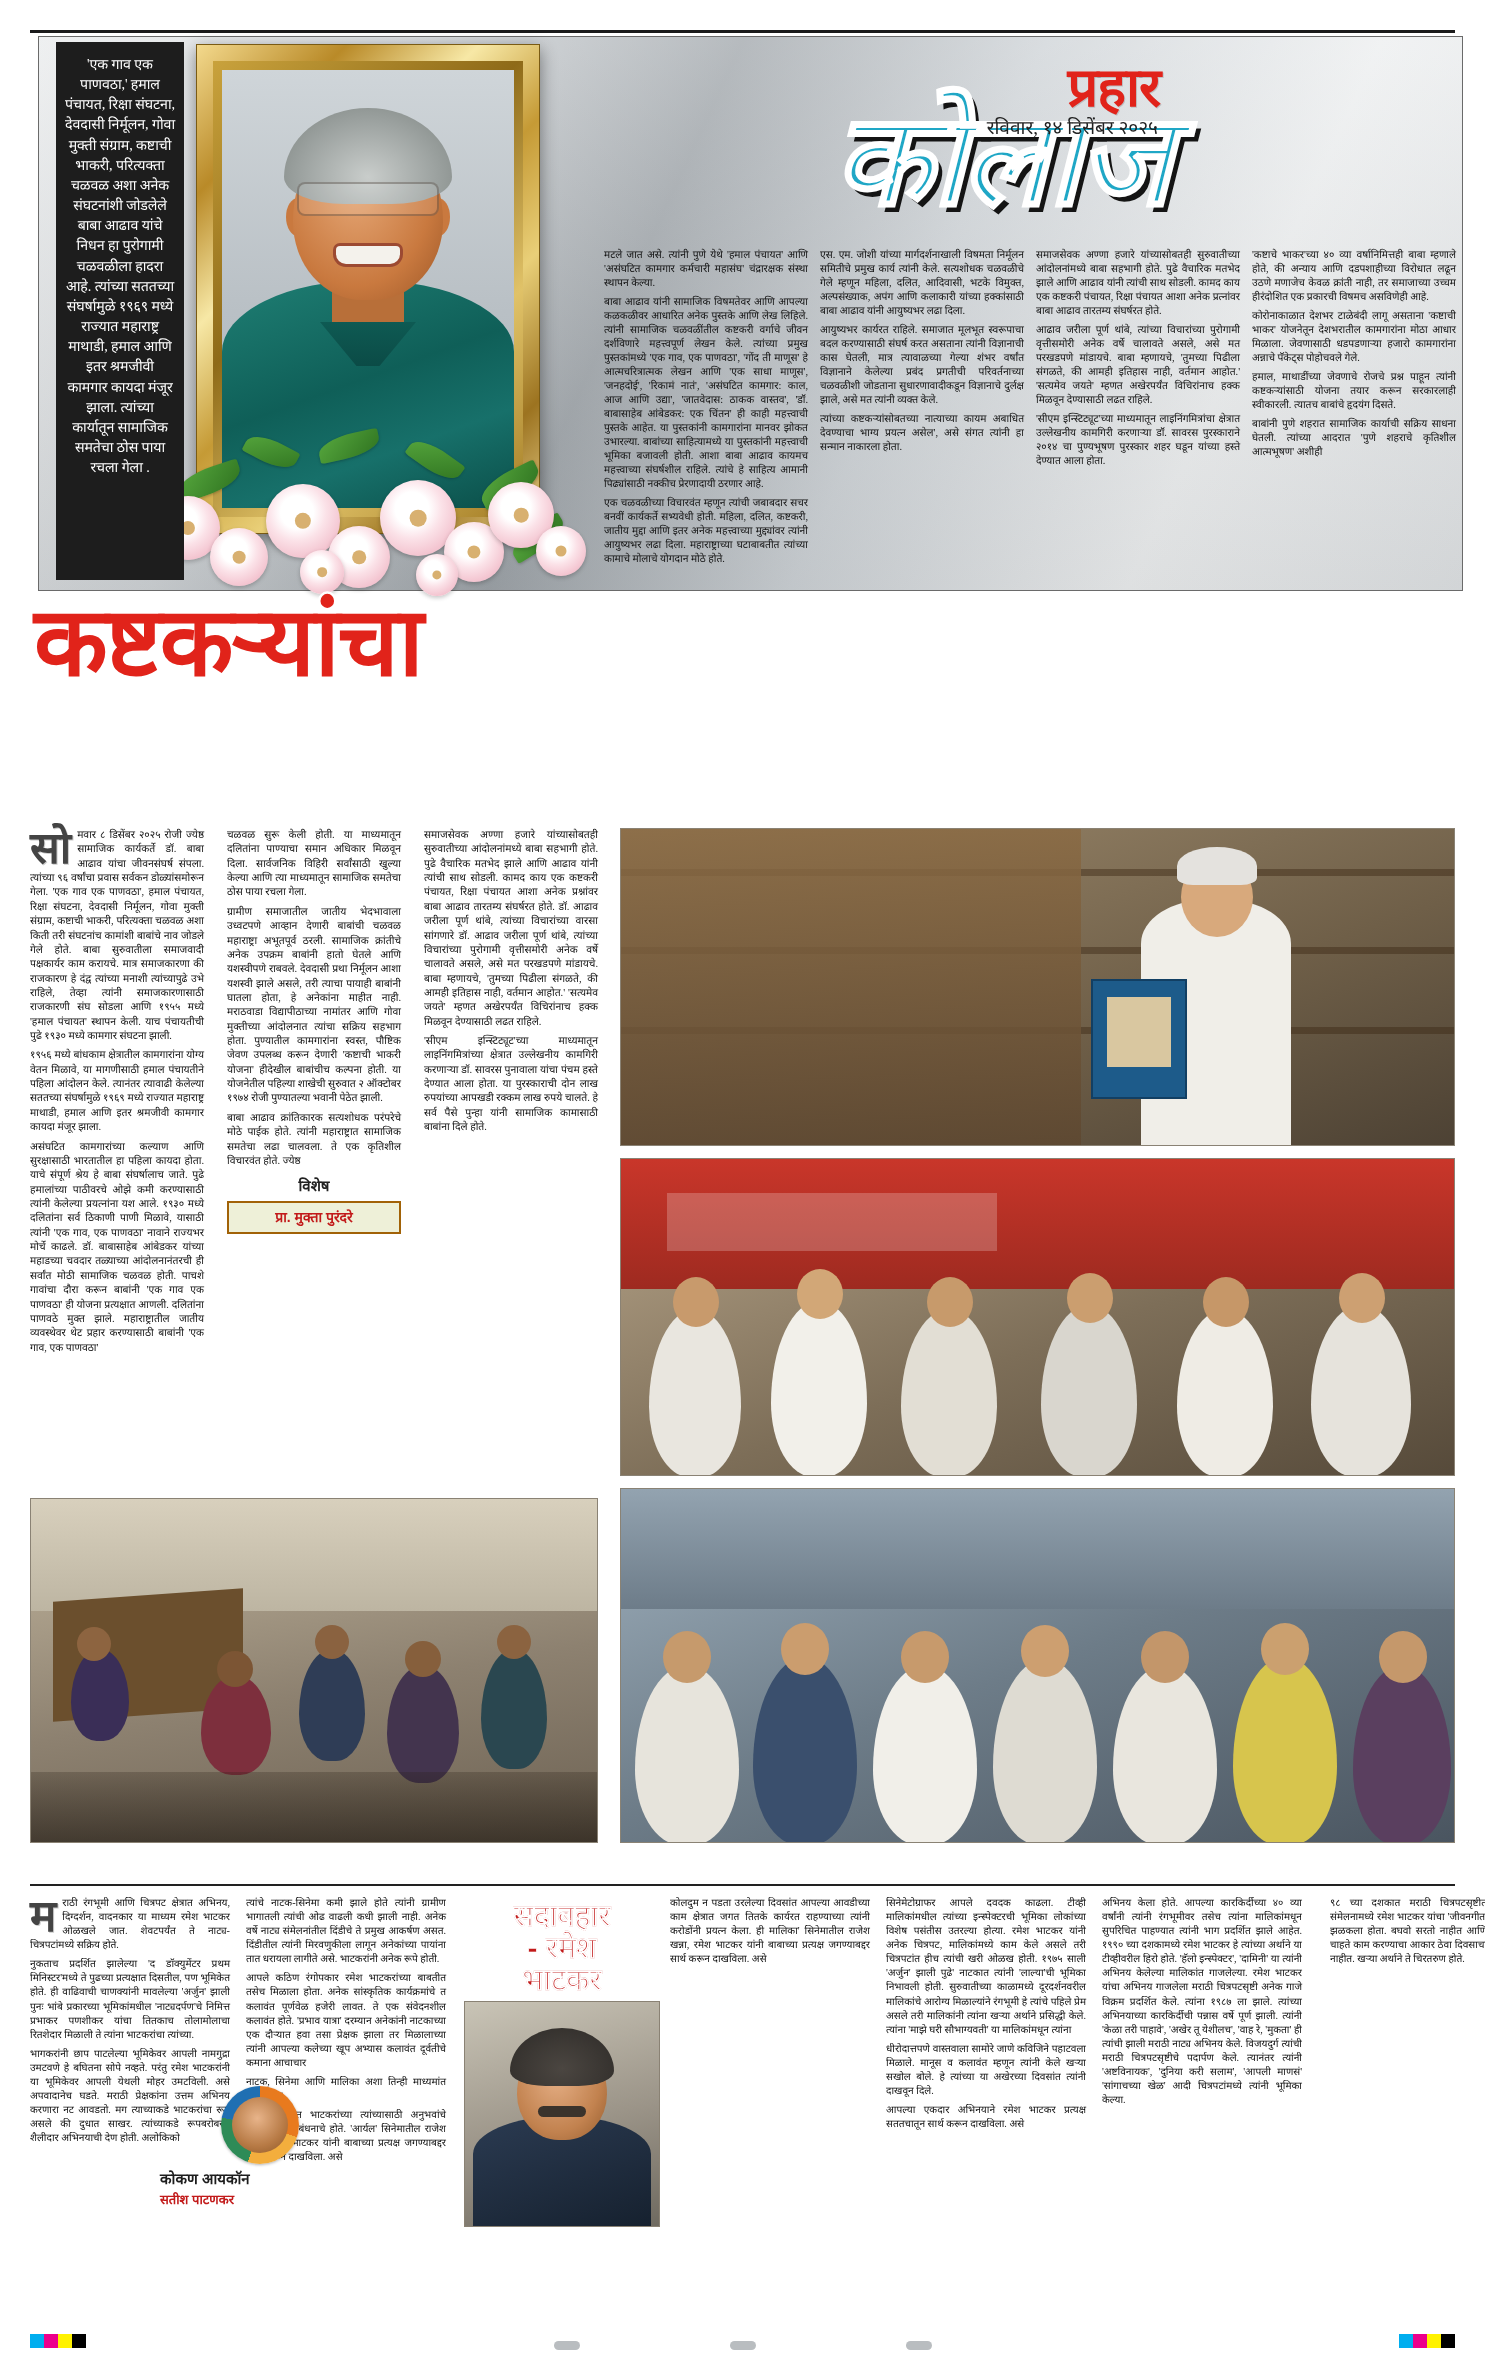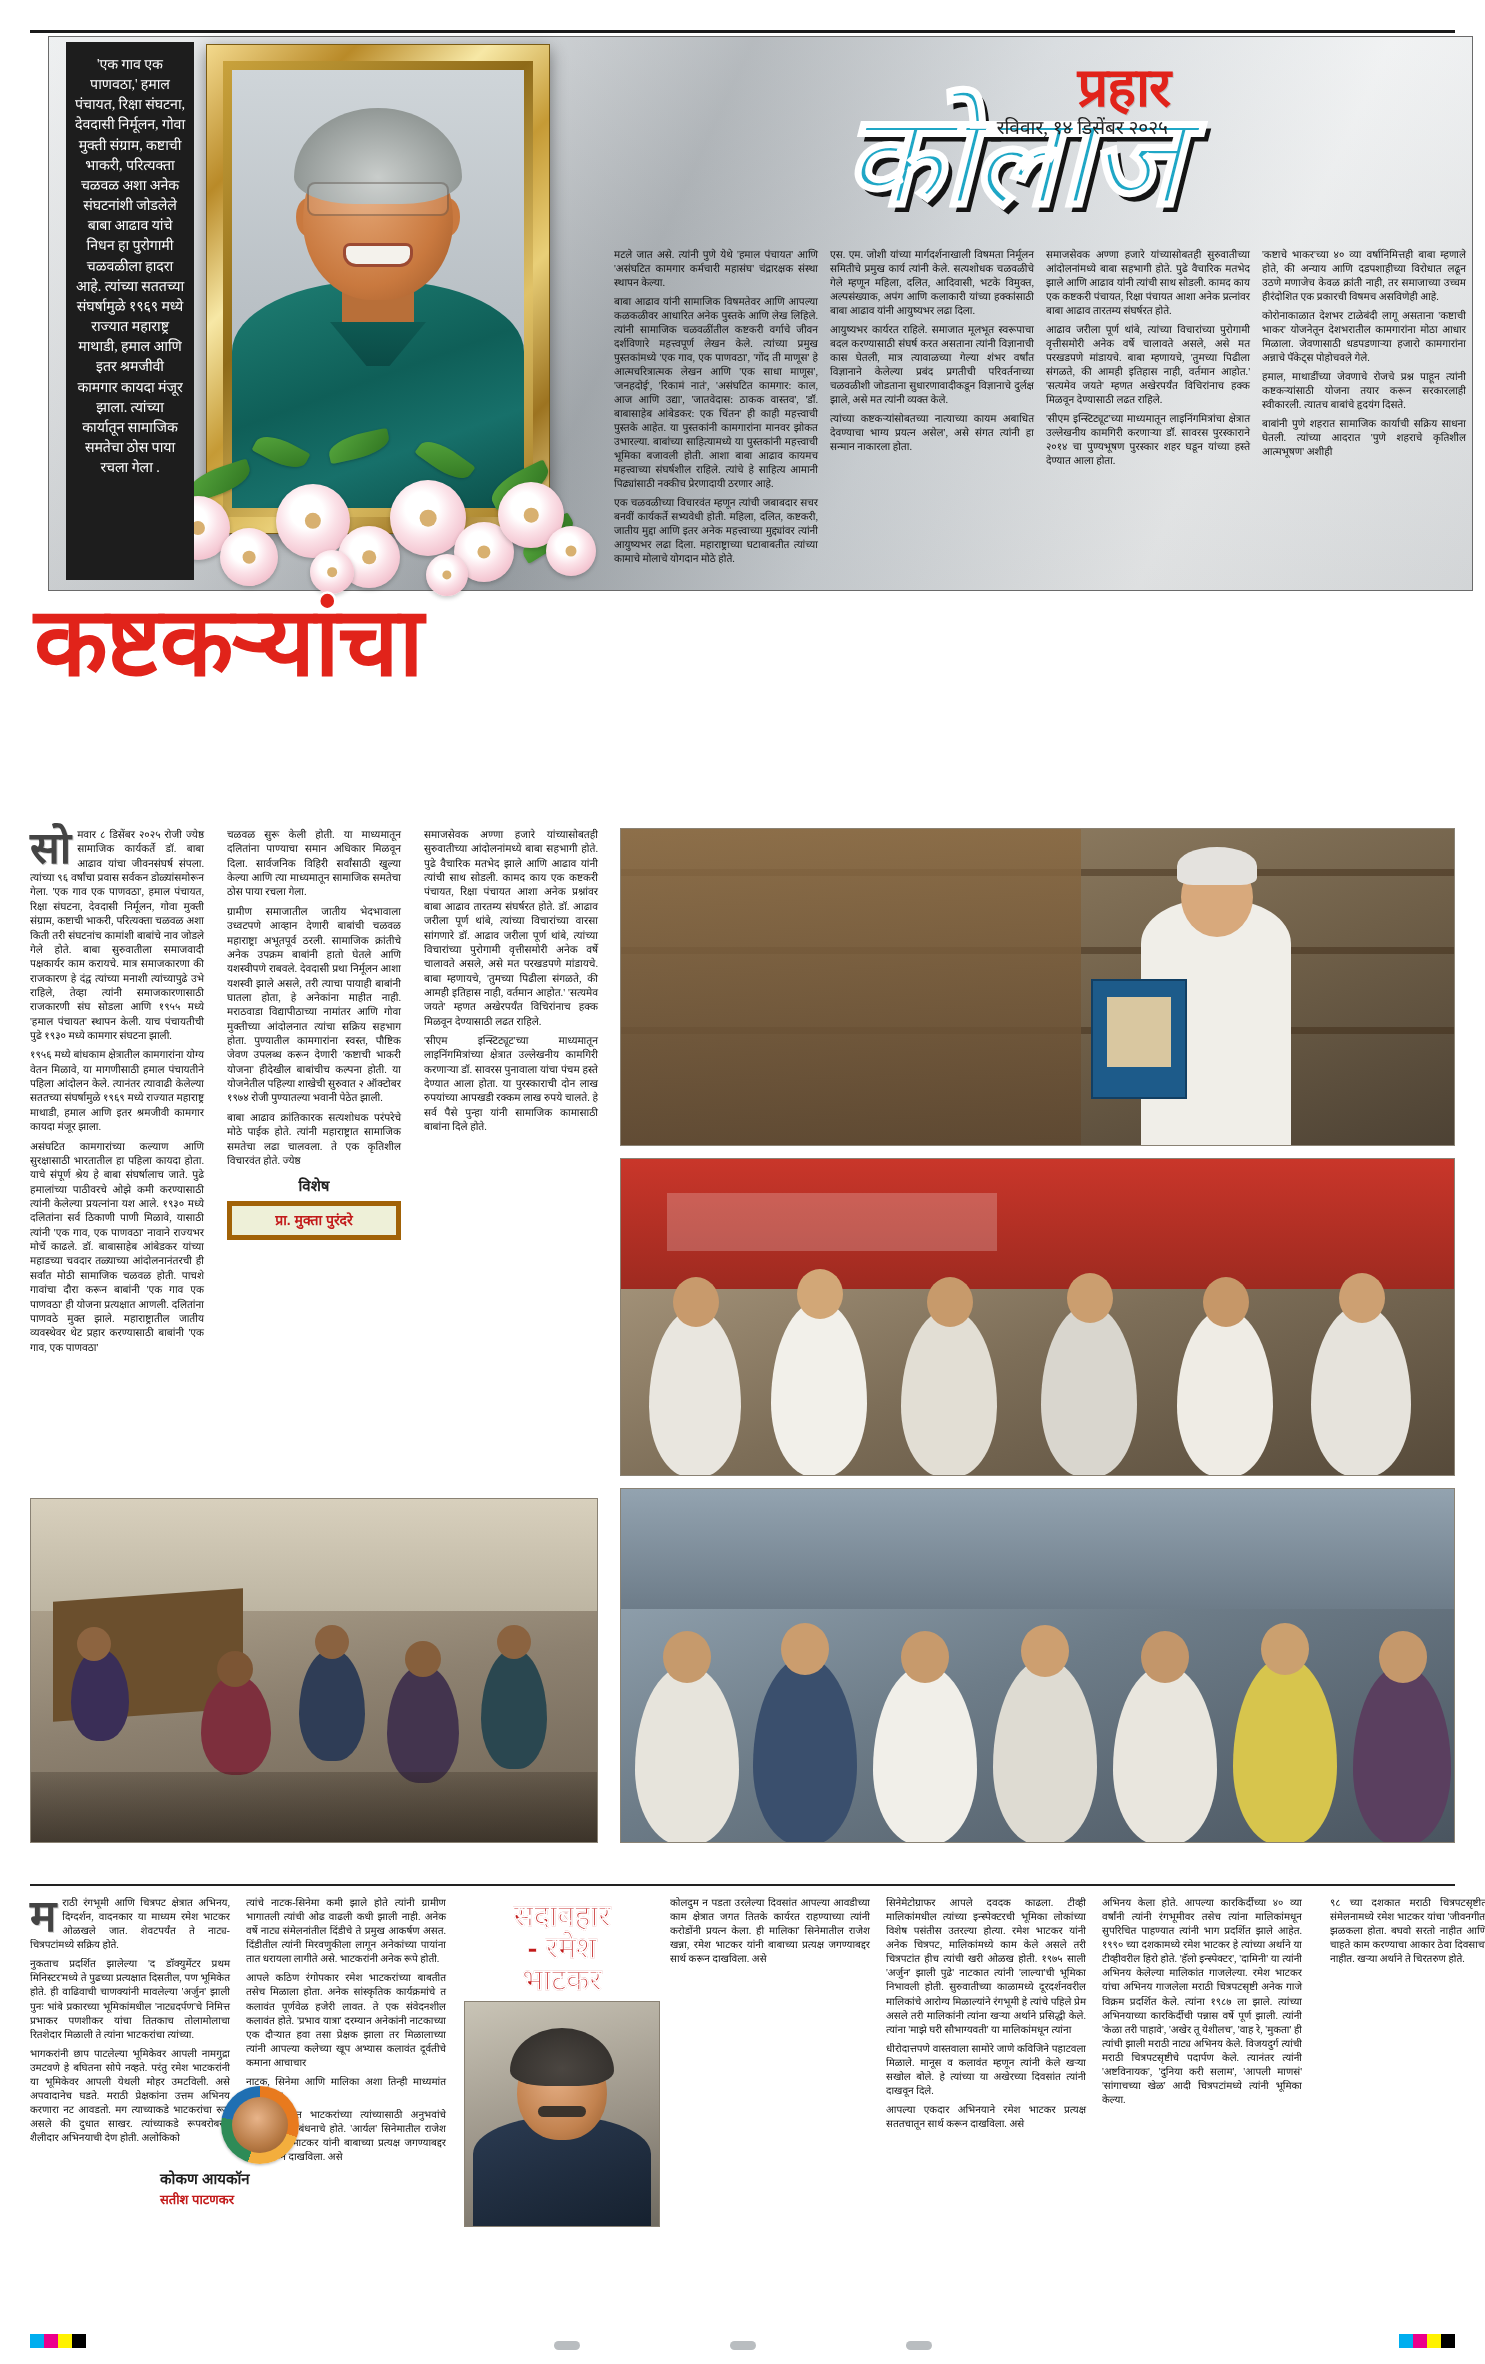--- a/index.html
+++ b/index.html
@@ -5,21 +5,21 @@
   * { box-sizing: border-box; margin: 0; padding: 0; }
   html, body {
     width: 1485px; height: 2364px;
     background: #ffffff;
     font-family: "Liberation Serif", "DejaVu Serif", serif;
     overflow: hidden;
   }
   .page { position: relative; width: 1485px; height: 2364px; background:#fff; }
 
   
-  .top-block { position:absolute; left:18px; top:0; width:1200px; height:610px; }
+  .top-block { position:absolute; left:8px; top:0; width:1200px; height:610px; }
 
   .hero-bg {
     position:absolute; left:30px; top:36px; width:1425px; height:555px;
     background: linear-gradient(115deg,#e9ebec 0%,#cfd3d6 22%,#9ea4a9 42%,#cdd2d6 60%,#eceeef 80%,#dfe2e4 100%);
     border:1px solid #6a6a6a;
   }
   .hero-bg::after{
     content:""; position:absolute; inset:0;
     background:linear-gradient(180deg,rgba(255,255,255,.25),rgba(0,0,0,.06));
   }
@@ -169,21 +169,21 @@
     float:left; font-family:"Liberation Sans","DejaVu Sans",sans-serif;
     font-size:44px; line-height:.82; font-weight:700; color:#444;
     margin:2px 6px 0 0; text-shadow:1px 1px 0 #ccc;
   }
 
   .vishesh-label{
     text-align:center; font-family:"Liberation Sans","DejaVu Sans",sans-serif;
     font-weight:700; font-size:15px; color:#222; margin:8px 0 4px 0;
   }
   .author-chip{
-    background:#eef0d8; border:5px solid #a16207;
+    background:#eef0d8; border:2px solid #a16207;
     text-align:center; padding:5px 4px;
     font-family:"Liberation Sans","DejaVu Sans",sans-serif;
     font-weight:700; font-size:14px; color:#c21a1a;
   }
 
   
   .photo-class{
     position:absolute; left:0; top:670px; width:568px; height:345px;
     background:linear-gradient(170deg,#c3b79f,#8d8170 55%,#6d6253);
     border:1px solid #8a8274; overflow:hidden;

